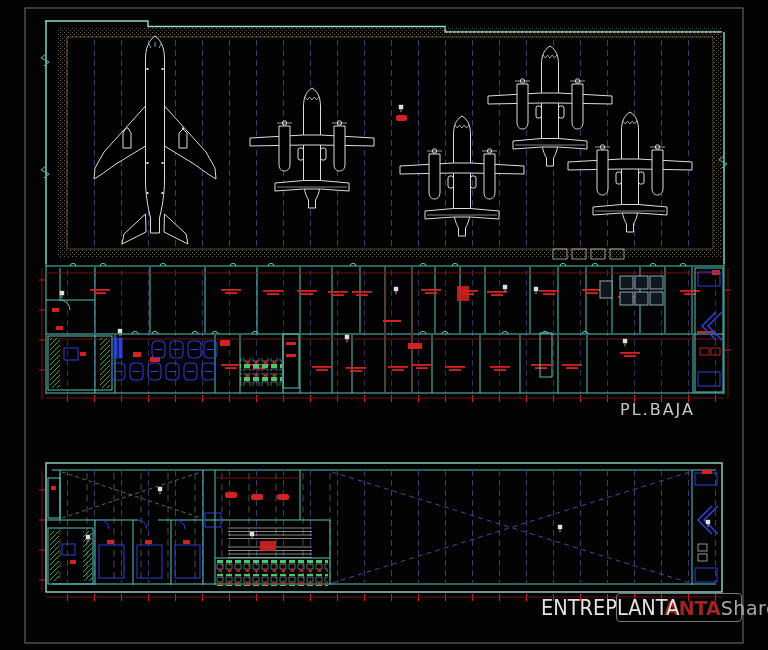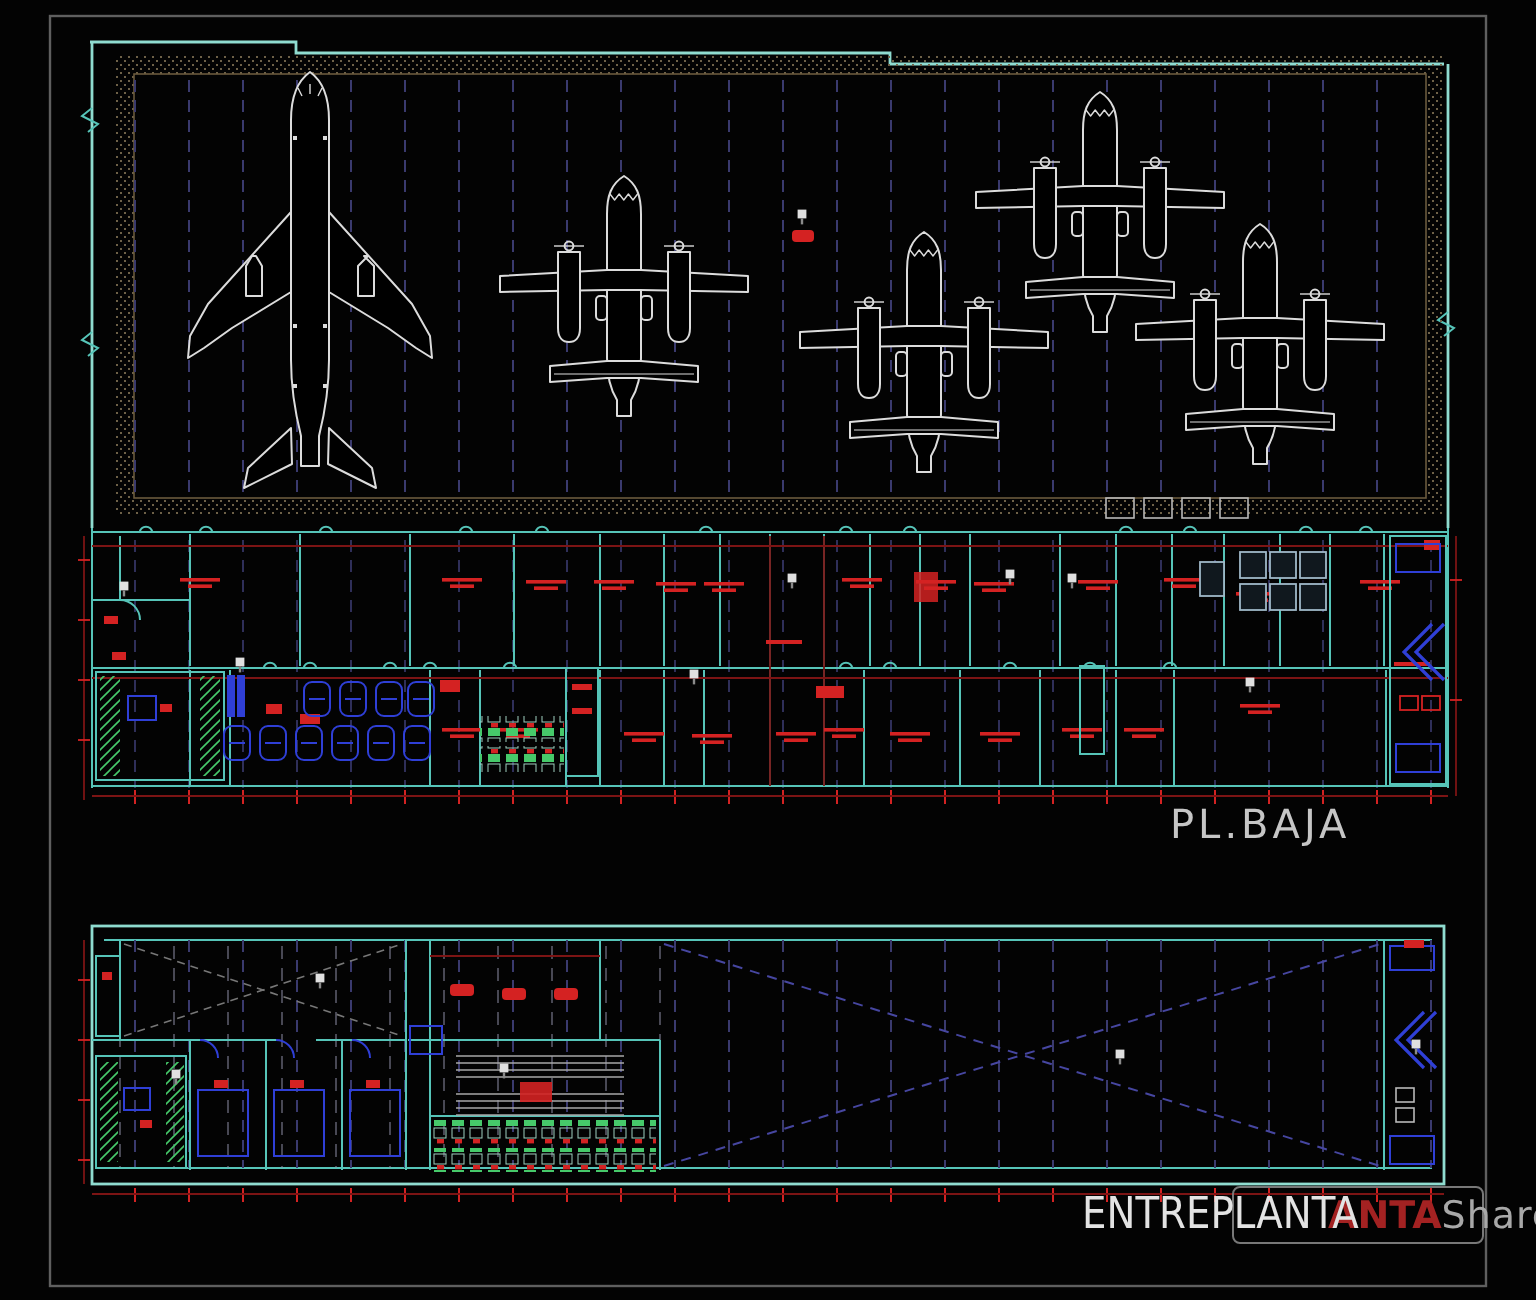--- a/index.html
+++ b/index.html
@@ -23,21 +23,21 @@
   .phd{fill:var(--hatch);}
   .pgl{stroke:var(--grid);stroke-width:1;}
   .pgll{stroke:var(--gridlight);stroke-width:.8;}
   .ptk{stroke:var(--red);stroke-width:1;}
   .pst{stroke:var(--blue);stroke-width:.6;fill:none;}
   .pgr{stroke:var(--green);stroke-width:.8;}
   .pg{fill:var(--green);}
   .pw{fill:none;stroke:#9fd0c0;stroke-width:.5;}
   .pr{fill:var(--red);}
   .title{position:absolute;color:var(--textgray);white-space:nowrap;z-index:3;}
-  #title-ground{left:585px;top:400px;font-size:20px;letter-spacing:2px;}
+  #title-ground{left:620px;top:400px;font-size:16px;letter-spacing:2px;}
   #title-mezz{left:541px;top:595px;font-size:22px;letter-spacing:0;color:#e3e3e3;
     transform:scaleX(.88);transform-origin:left top;}
   #watermark{position:absolute;left:616px;top:593px;width:124px;height:27px;
     border:1.5px solid #787878;border-radius:4px;z-index:2;display:flex;
     align-items:center;overflow:visible;}
   #watermark .red{color:var(--wmred);font-weight:bold;font-size:19px;margin-left:3px;padding-left:44px;}
   #watermark .gray{color:var(--wmgray);font-size:19px;letter-spacing:.5px;}
 </style>
 </head>
 <body>

